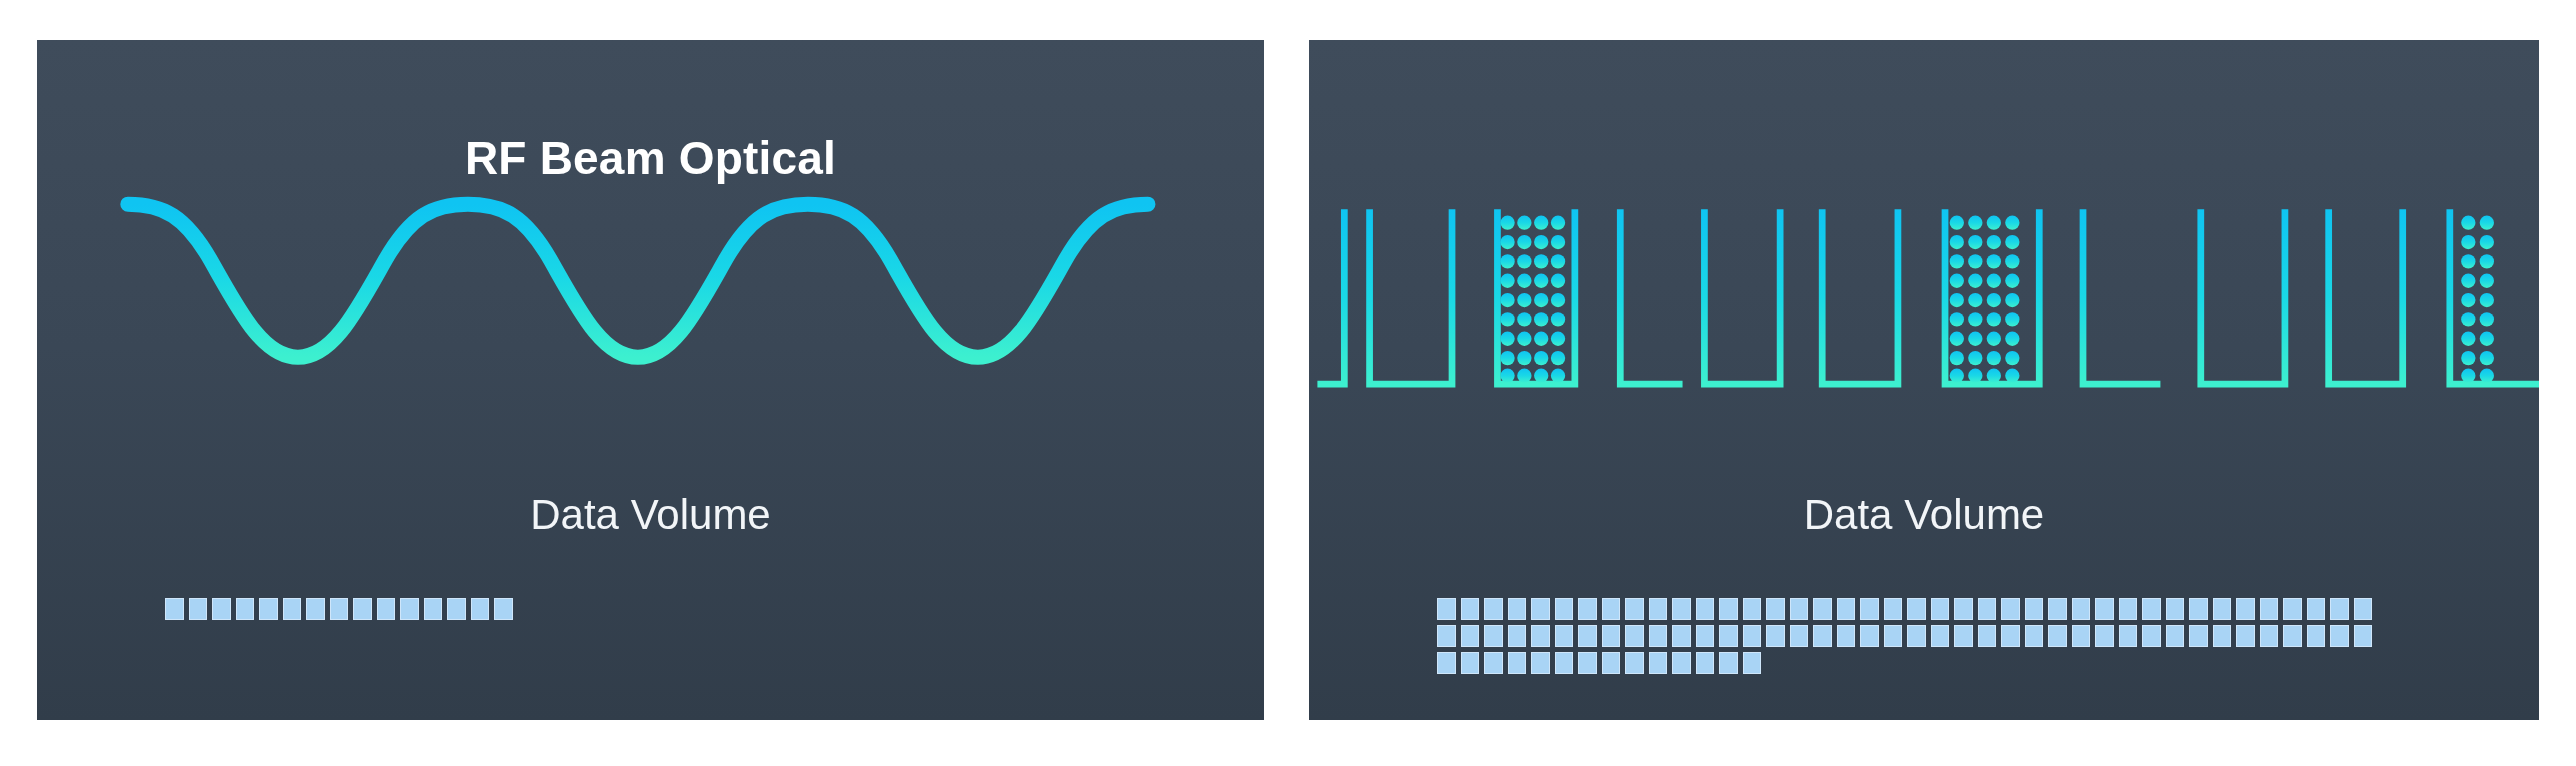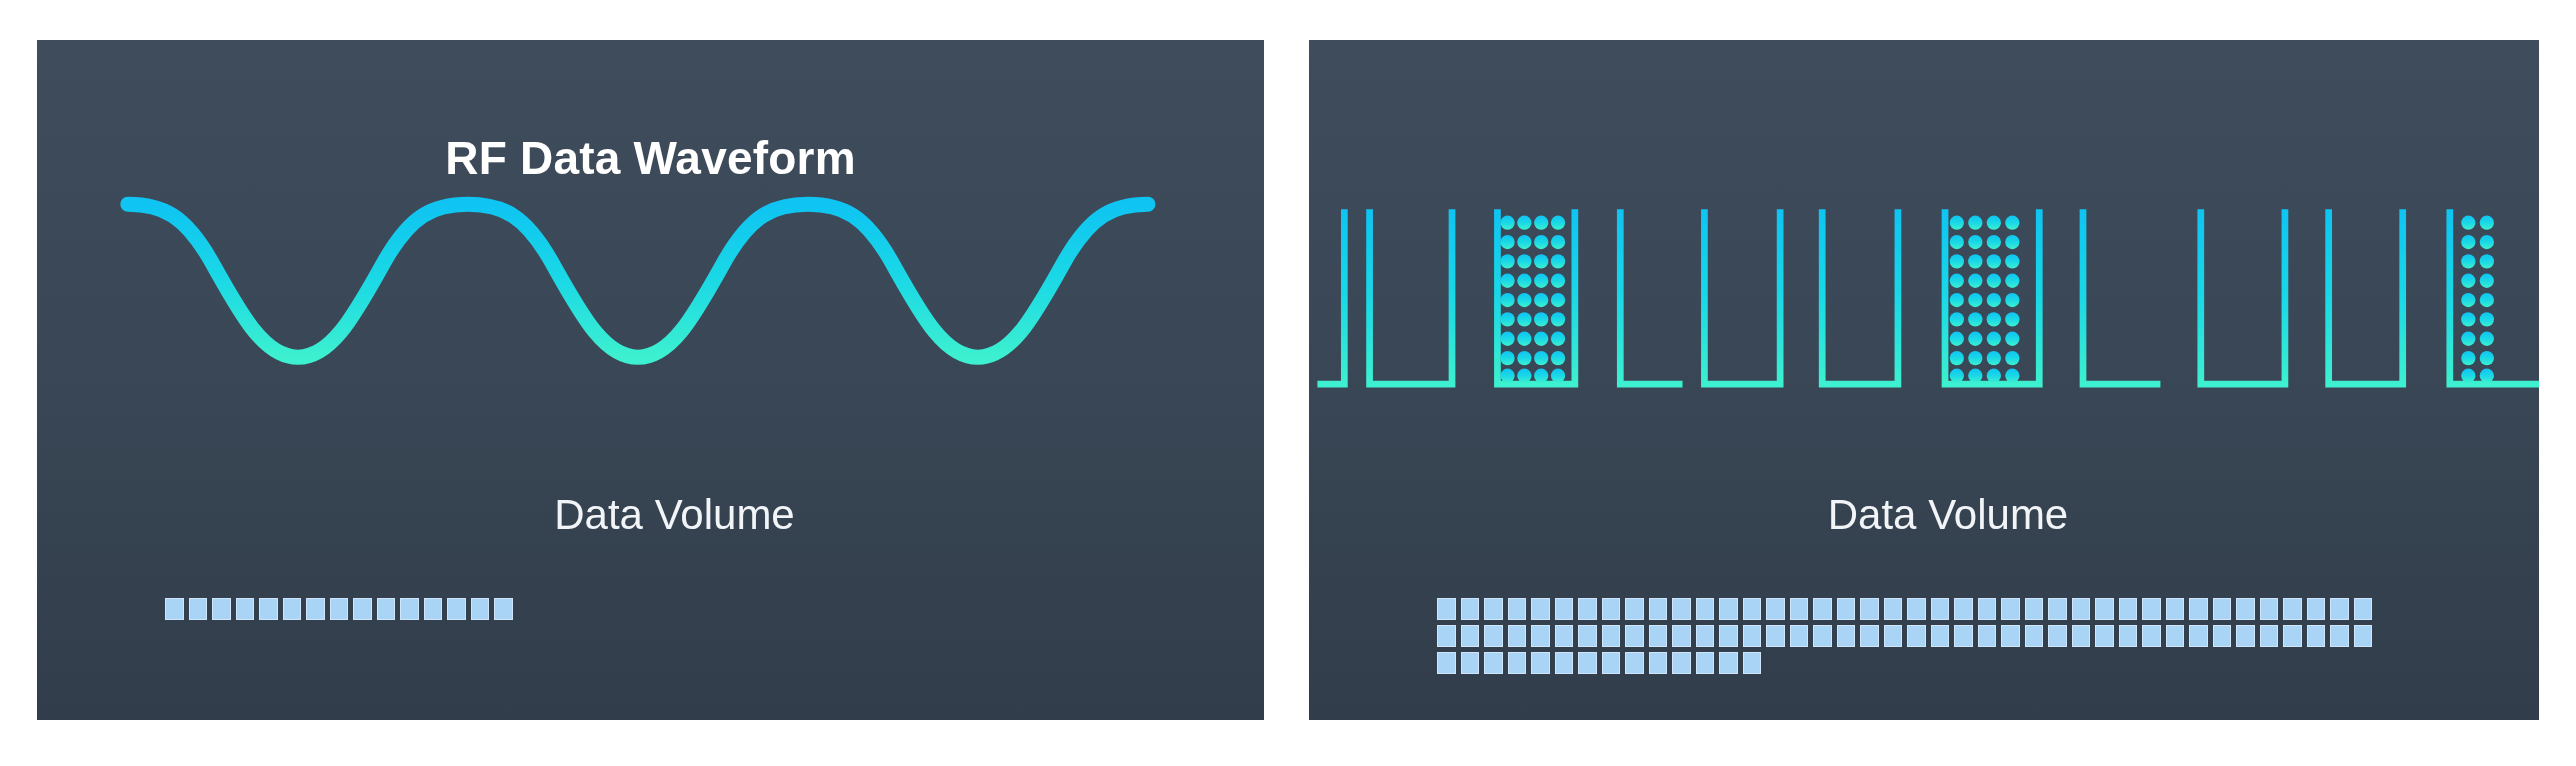--- a/index.html
+++ b/index.html
@@ -60,21 +60,20 @@
     position: absolute;
     top: 454px;
     left: 0;
     width: 100%;
     text-align: center;
     color: #f2f5f8;
     font-size: 42px;
     font-weight: normal;
     line-height: 1;
     white-space: nowrap;
-    padding-left: 24px;
   }
 
   .volume-grid {
     position: absolute;
     display: flex;
     flex-direction: column;
     gap: 5px;
   }
   #volume-grid-rf  { top: 558px; left: 128px; width: 1060px; }
   #volume-grid-opt { top: 558px; left: 128px; width: 1068px; }
@@ -93,21 +92,21 @@
     flex: 0 0 auto;
   }
 </style>
 </head>
 <body>
 
 <div id="comparison-root">
 
   <section class="panel" id="panel-rf">
 
-    <h2 class="panel-title">RF Data Waveform</h2>
+    <h2 class="panel-title">RF Beam Optical</h2>
 
     <div class="waveform-area">
       <svg viewBox="0 0 1458 270" preserveAspectRatio="none">
         <defs>
           <linearGradient id="gradRf" x1="0" y1="0" x2="0" y2="1">
             <stop offset="0%" stop-color="#0fc4f2"></stop>
             <stop offset="48%" stop-color="#1ad8e6"></stop>
             <stop offset="100%" stop-color="#3df0cf"></stop>
           </linearGradient>
         </defs>

